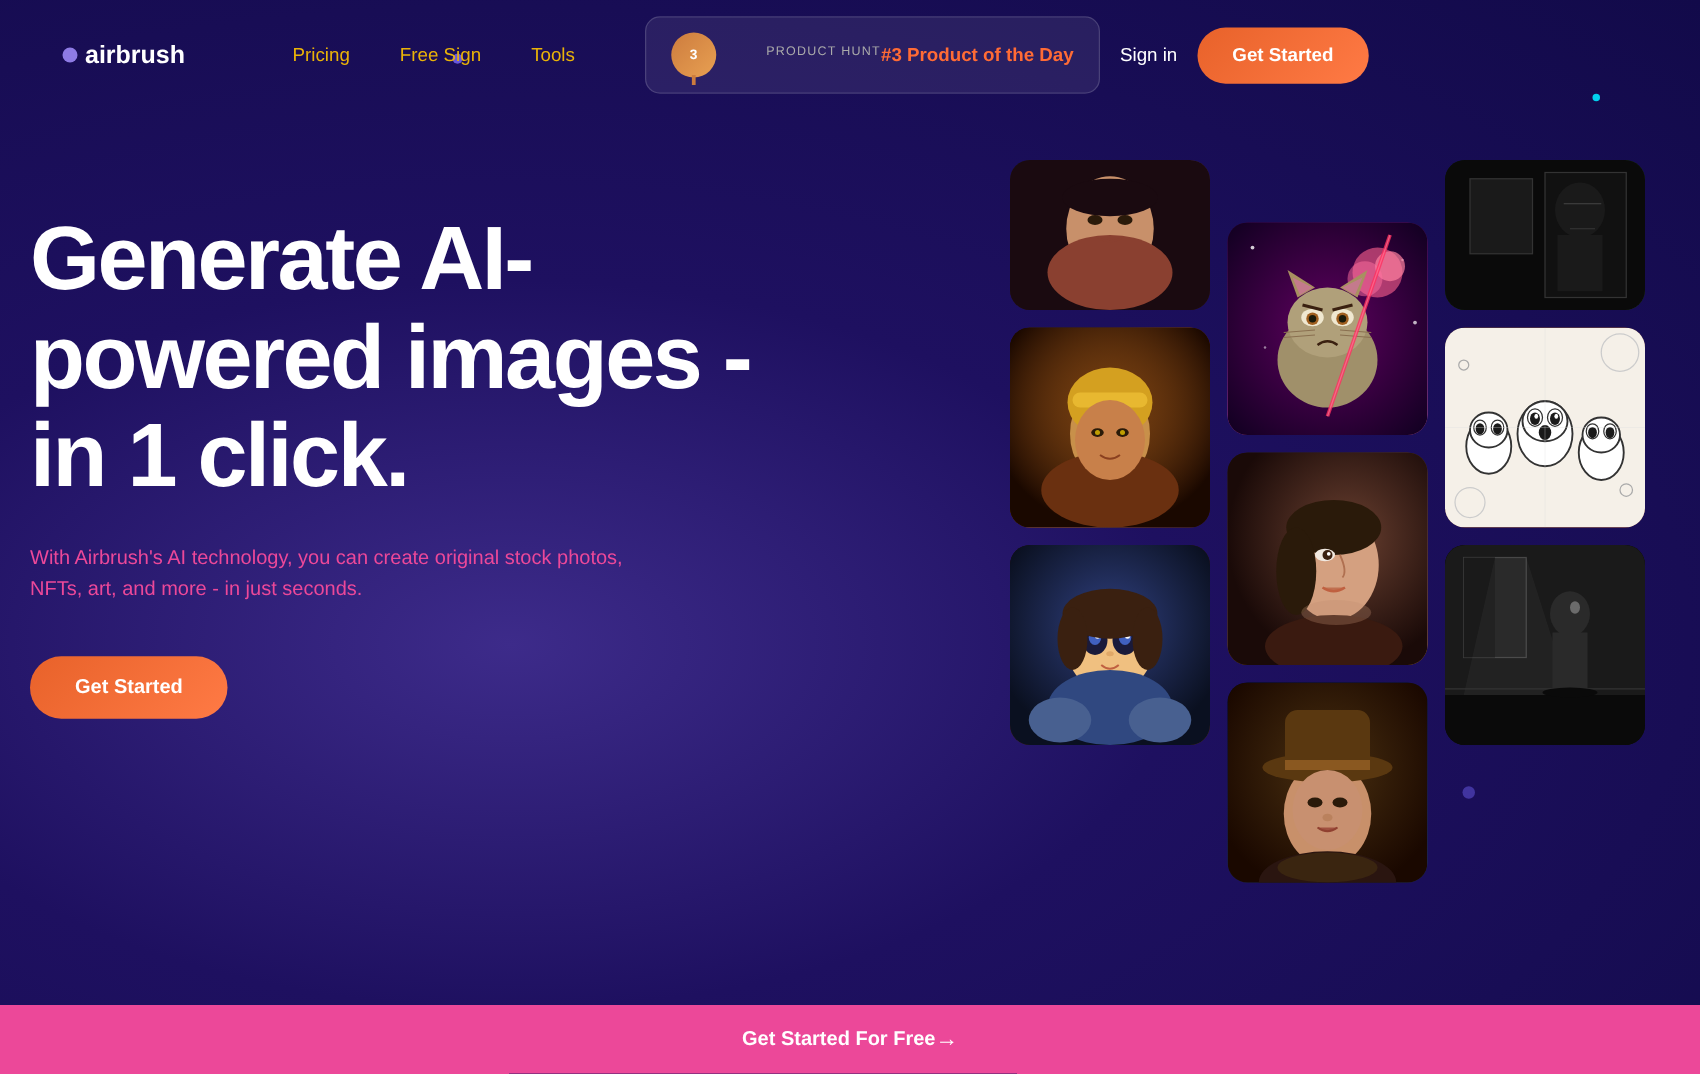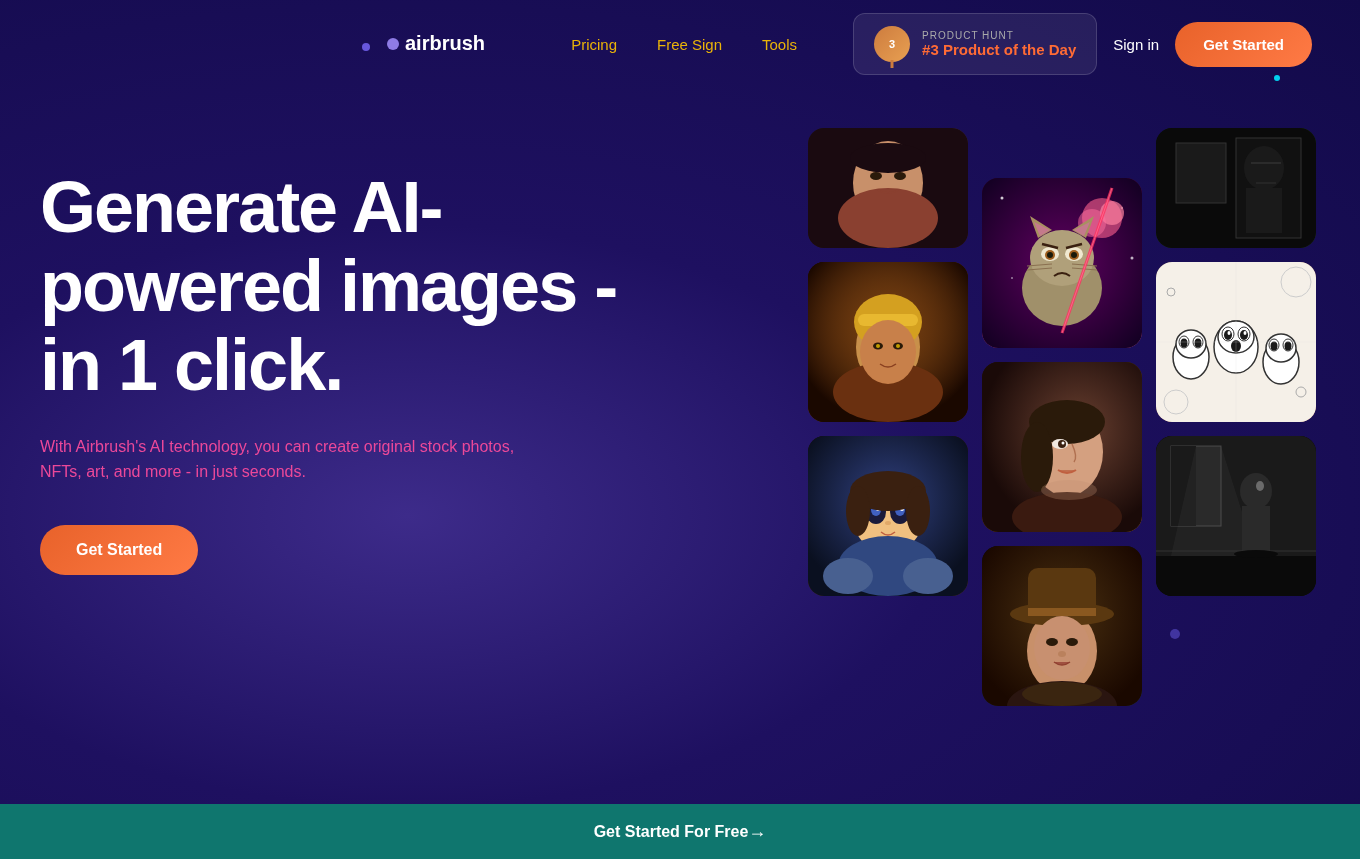--- a/index.html
+++ b/index.html
@@ -31,21 +31,21 @@
     .dot-1 { width: 8px; height: 8px; background: #7c6aff; top: 43px; left: 362px; opacity: 0.8; }
     .dot-2 { width: 6px; height: 6px; background: #00e5ff; top: 75px; right: 80px; opacity: 0.9; }
     .dot-3 { width: 10px; height: 10px; background: #5b4fcf; bottom: 220px; right: 180px; opacity: 0.6; }
 
     
     nav {
       position: relative;
       z-index: 10;
       display: flex;
       align-items: center;
-      justify-content: flex-end;
+      justify-content: flex-start;
       padding: 0 48px;
       height: 88px;
     }
 
     .nav-left {
       display: flex;
       align-items: center;
       gap: 40px;
     }
 
@@ -103,21 +103,22 @@
       bottom: -6px;
       left: 50%;
       transform: translateX(-50%);
       width: 3px;
       height: 8px;
       background: #cd7c3e;
     }
 
     .ph-text {
       display: flex;
-      flex-direction: column;
+      flex-direction: row;
+      margin-left: 28px;
     }
 
     .ph-label {
       font-size: 10px;
       color: #aaa;
       text-transform: uppercase;
       letter-spacing: 1px;
     }
 
     .ph-rank {
@@ -153,21 +154,21 @@
       cursor: pointer;
       white-space: nowrap;
     }
 
     
     .hero {
       position: relative;
       z-index: 5;
       display: flex;
       align-items: flex-start;
-      padding: 60px 40px 0;
+      padding: 60px 24px 0;
       min-height: 700px;
     }
 
     .hero-content {
       flex: 0 0 620px;
       padding-top: 20px;
     }
 
     .hero-title {
       font-size: 72px;
@@ -214,21 +215,21 @@
     .img-8 { background: linear-gradient(140deg, #300808 0%, #5a2010 40%, #7a3a20 70%, #9a5030 100%); height: 160px; }
     .img-9 { background: linear-gradient(160deg, #0a0a0a 0%, #1a1a1a 40%, #2a2a2a 100%); height: 160px; }
 
     
     .bottom-bar {
       position: absolute;
       bottom: 0;
       left: 0;
       right: 0;
       height: 55px;
-      background: #0f766e;
+      background: #ec4899;
       display: flex;
       align-items: center;
       justify-content: center;
       gap: 0;
       z-index: 10;
       cursor: pointer;
     }
 
     .bottom-bar-text {
       font-size: 16px;

